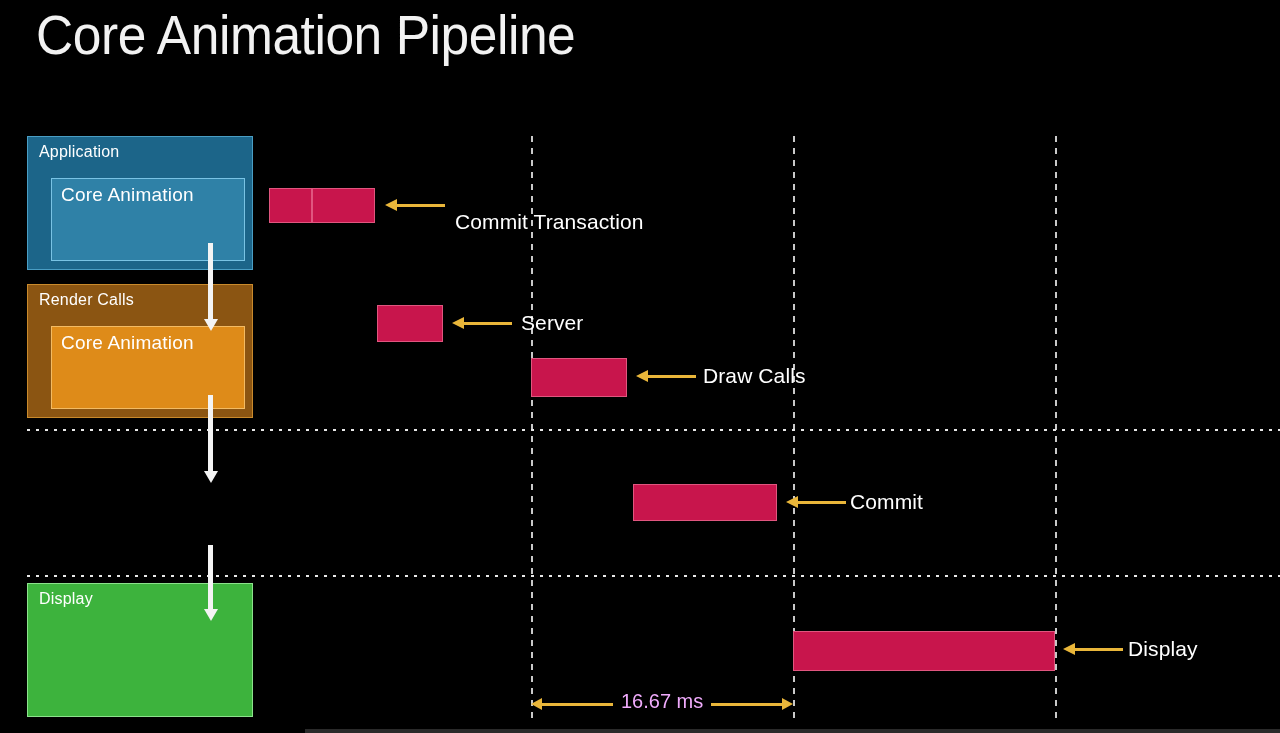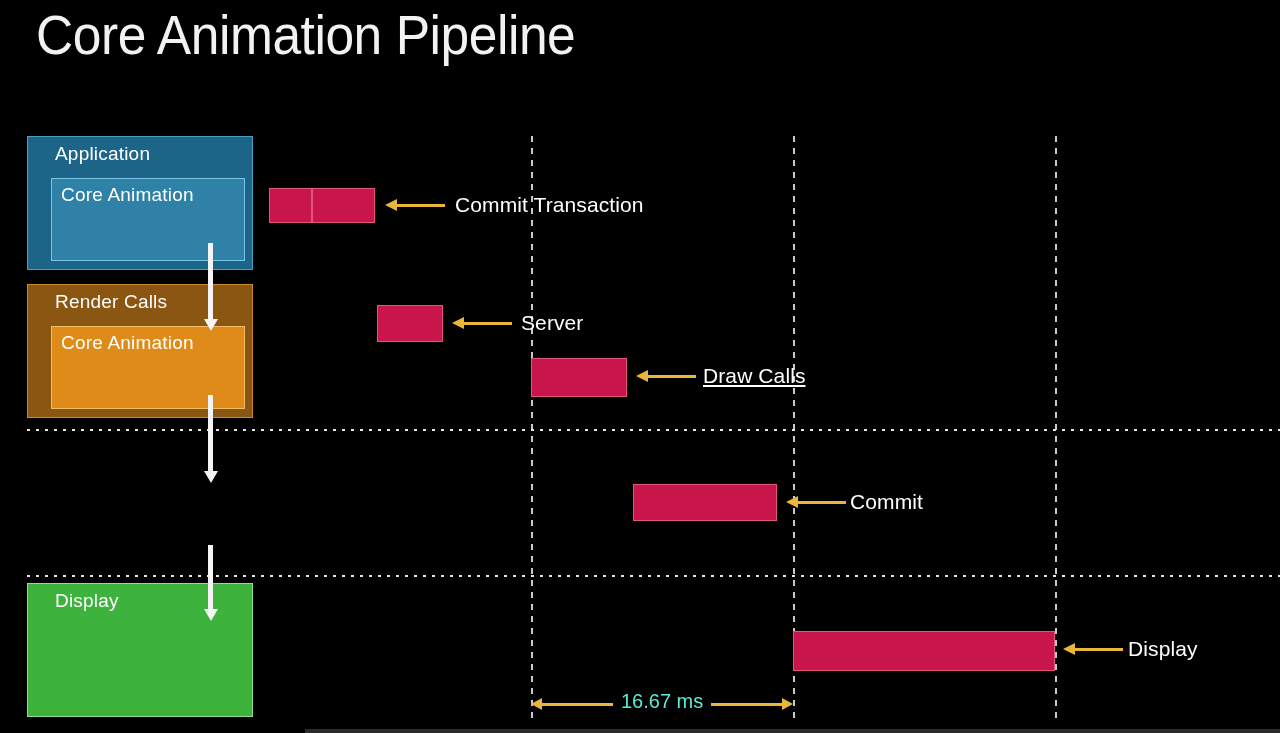--- a/index.html
+++ b/index.html
@@ -37,23 +37,23 @@
     white-space: nowrap;
   }
 
   
   .stage {
     position: absolute;
     box-sizing: border-box;
   }
   .stage .stage-label {
     position: absolute;
-    left: 27px;
+    left: 11px;
     top: 6px;
-    font-size: 19px;
+    font-size: 16px;
     color: #ffffff;
     font-weight: 400;
     white-space: nowrap;
     letter-spacing: 0.2px;
   }
   .inner-box {
     position: absolute;
     box-sizing: border-box;
   }
   .inner-box .inner-label {
@@ -221,21 +221,21 @@
     width: 0; height: 0;
     border-top: 6px solid transparent;
     border-bottom: 6px solid transparent;
     border-left: 11px solid #e9b63a;
   }
   #measure-text {
     position: absolute;
     left: 613px;
     top: 690px;
     font-size: 20px;
-    color: #5eead4;
+    color: #f0abfc;
     background: #000000;
     padding: 0 8px;
     white-space: nowrap;
   }
 
   #bottom-strip {
     position: absolute;
     left: 305px;
     top: 729px;
     width: 975px;
@@ -297,33 +297,33 @@
   <div class="bar" style="left:531px; top:358px; width:96px; height:39px;"></div>
 
   <div class="bar" style="left:633px; top:484px; width:144px; height:37px;"></div>
 
   <div class="bar" style="left:793px; top:631px; width:262px; height:40px;"></div>
 
   <div class="callout-arrow" style="left:385px; top:199px; width:60px;">
     <div class="c-head"></div>
     <div class="c-shaft" style="width:50px;"></div>
   </div>
-  <div class="callout-label" style="left:455px; top:193px;">Commit Transaction</div>
+  <div class="callout-label" style="left:455px; top:210px;">Commit Transaction</div>
 
   <div class="callout-arrow" style="left:452px; top:317px; width:60px;">
     <div class="c-head"></div>
     <div class="c-shaft" style="width:50px;"></div>
   </div>
   <div class="callout-label" style="left:521px; top:311px;">Server</div>
 
   <div class="callout-arrow" style="left:636px; top:370px; width:60px;">
     <div class="c-head"></div>
     <div class="c-shaft" style="width:50px;"></div>
   </div>
-  <div class="callout-label" style="left:703px; top:364px;text-decoration:underline;">Draw Calls</div>
+  <div class="callout-label" style="left:703px; top:364px;">Draw Calls</div>
 
   <div class="callout-arrow" style="left:786px; top:496px; width:60px;">
     <div class="c-head"></div>
     <div class="c-shaft" style="width:50px;"></div>
   </div>
   <div class="callout-label" style="left:850px; top:490px;">Commit</div>
 
   <div class="callout-arrow" style="left:1063px; top:643px; width:60px;">
     <div class="c-head"></div>
     <div class="c-shaft" style="width:50px;"></div>

